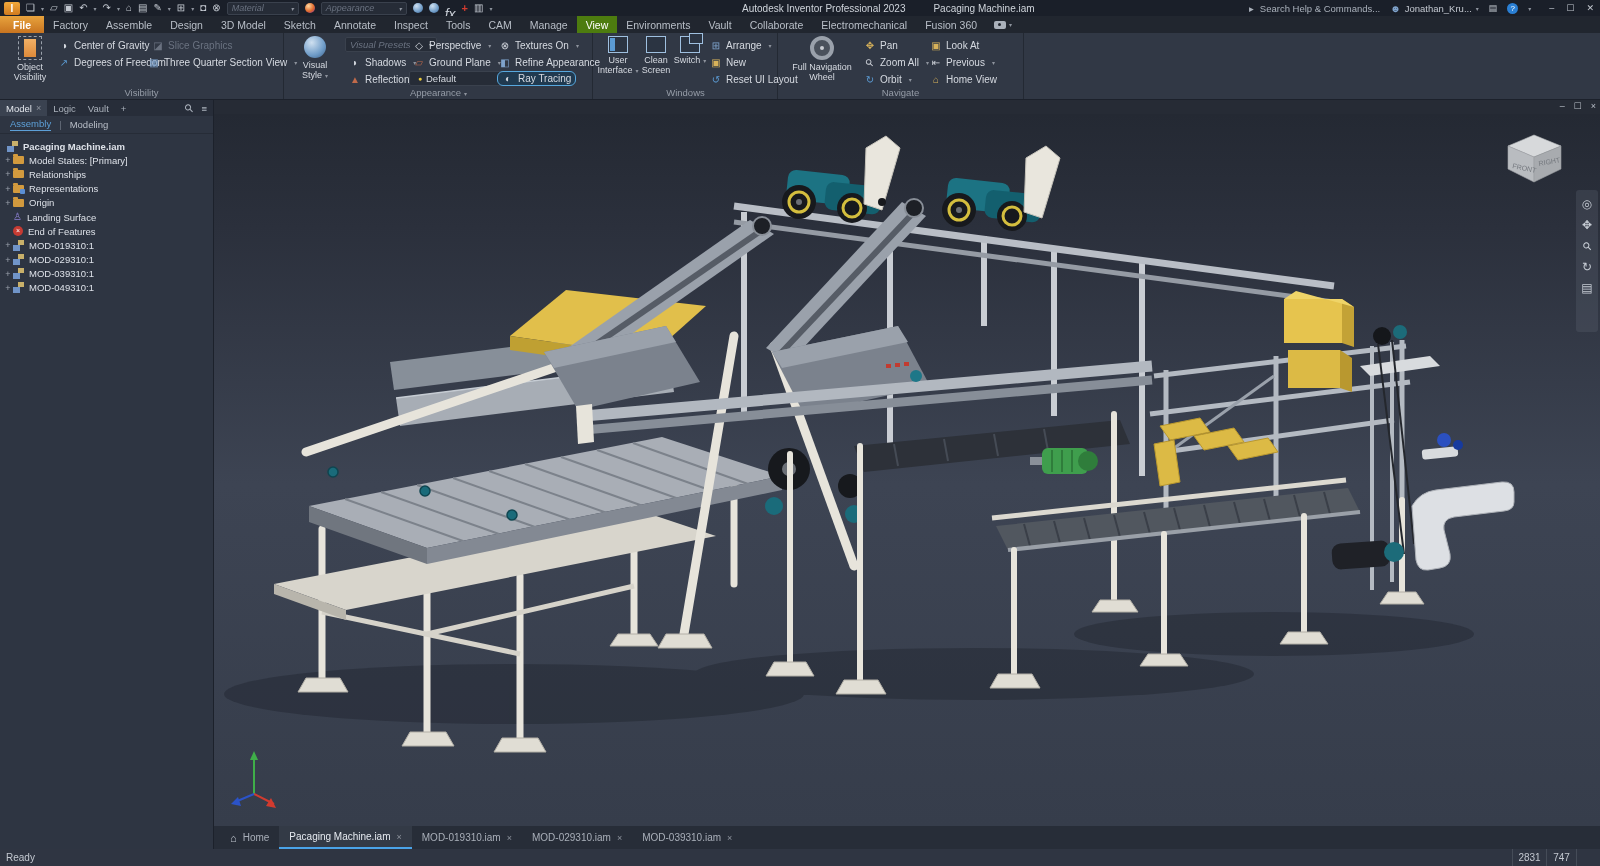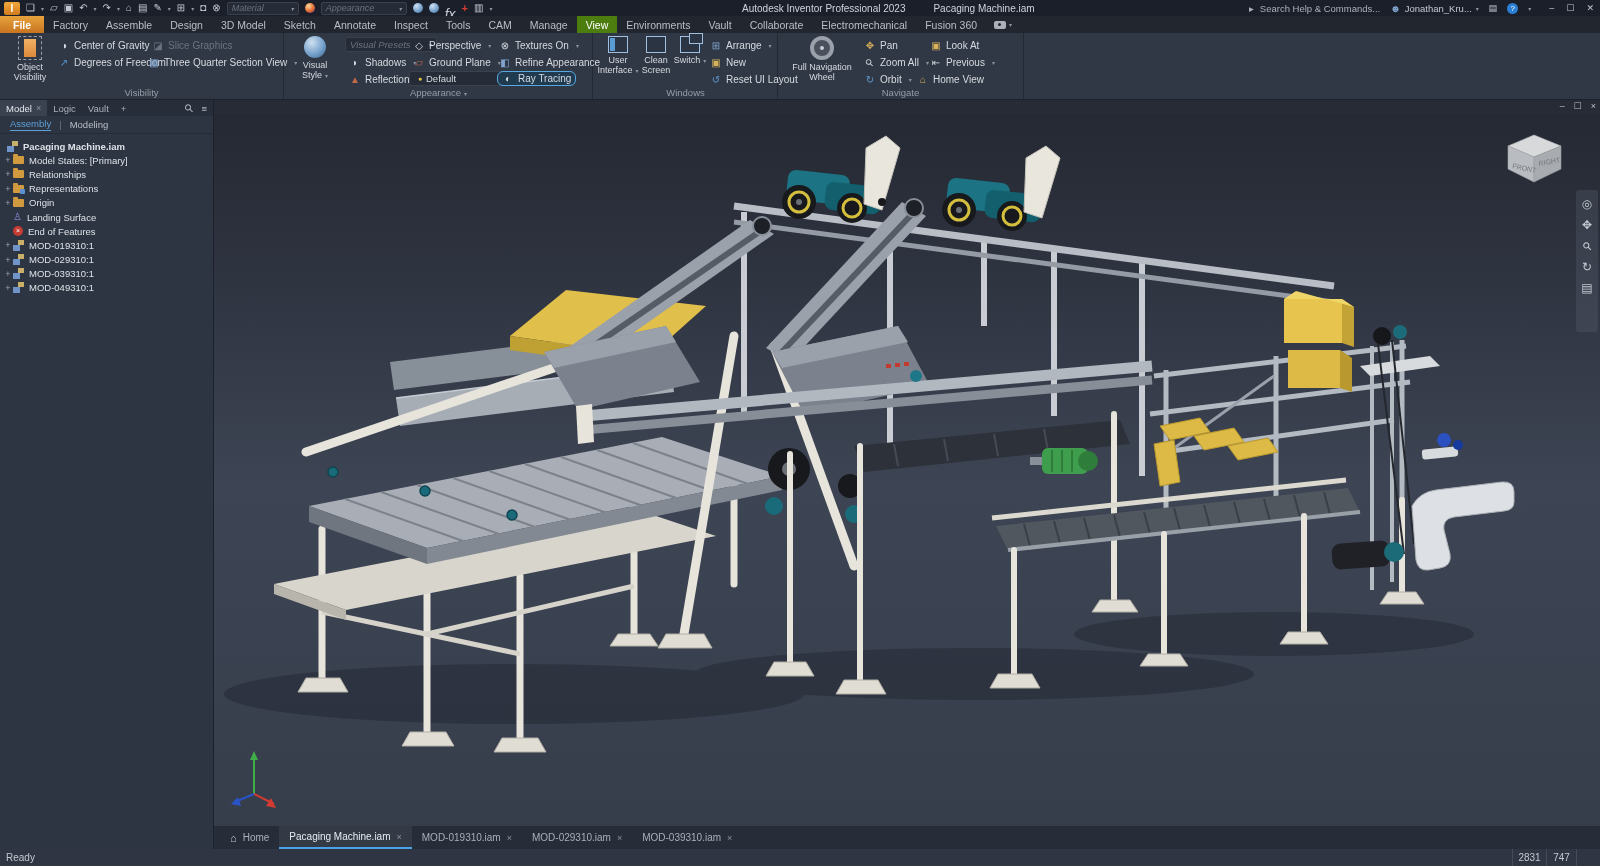--- a/index.html
+++ b/index.html
@@ -346,21 +346,21 @@
           <span>Orbit</span>
         </div>
       <div class="ritem" style="left:152px;top:5px;">
           <span class="ric g-lookat"></span>
           <span>Look At</span>
         </div>
       <div class="ritem caret" style="left:152px;top:22px;">
           <span class="ric g-prev"></span>
           <span>Previous</span>
         </div>
-      <div class="ritem" style="left:139px;top:39px;">
+      <div class="ritem" style="left:152px;top:39px;">
           <span class="ric g-homev"></span>
           <span>Home View</span>
         </div>
       <div class="plabel">Navigate</div>
     </div>
   </div>
 
   <div class="browser">
     <div class="btabs">
       <span class="btab active">

